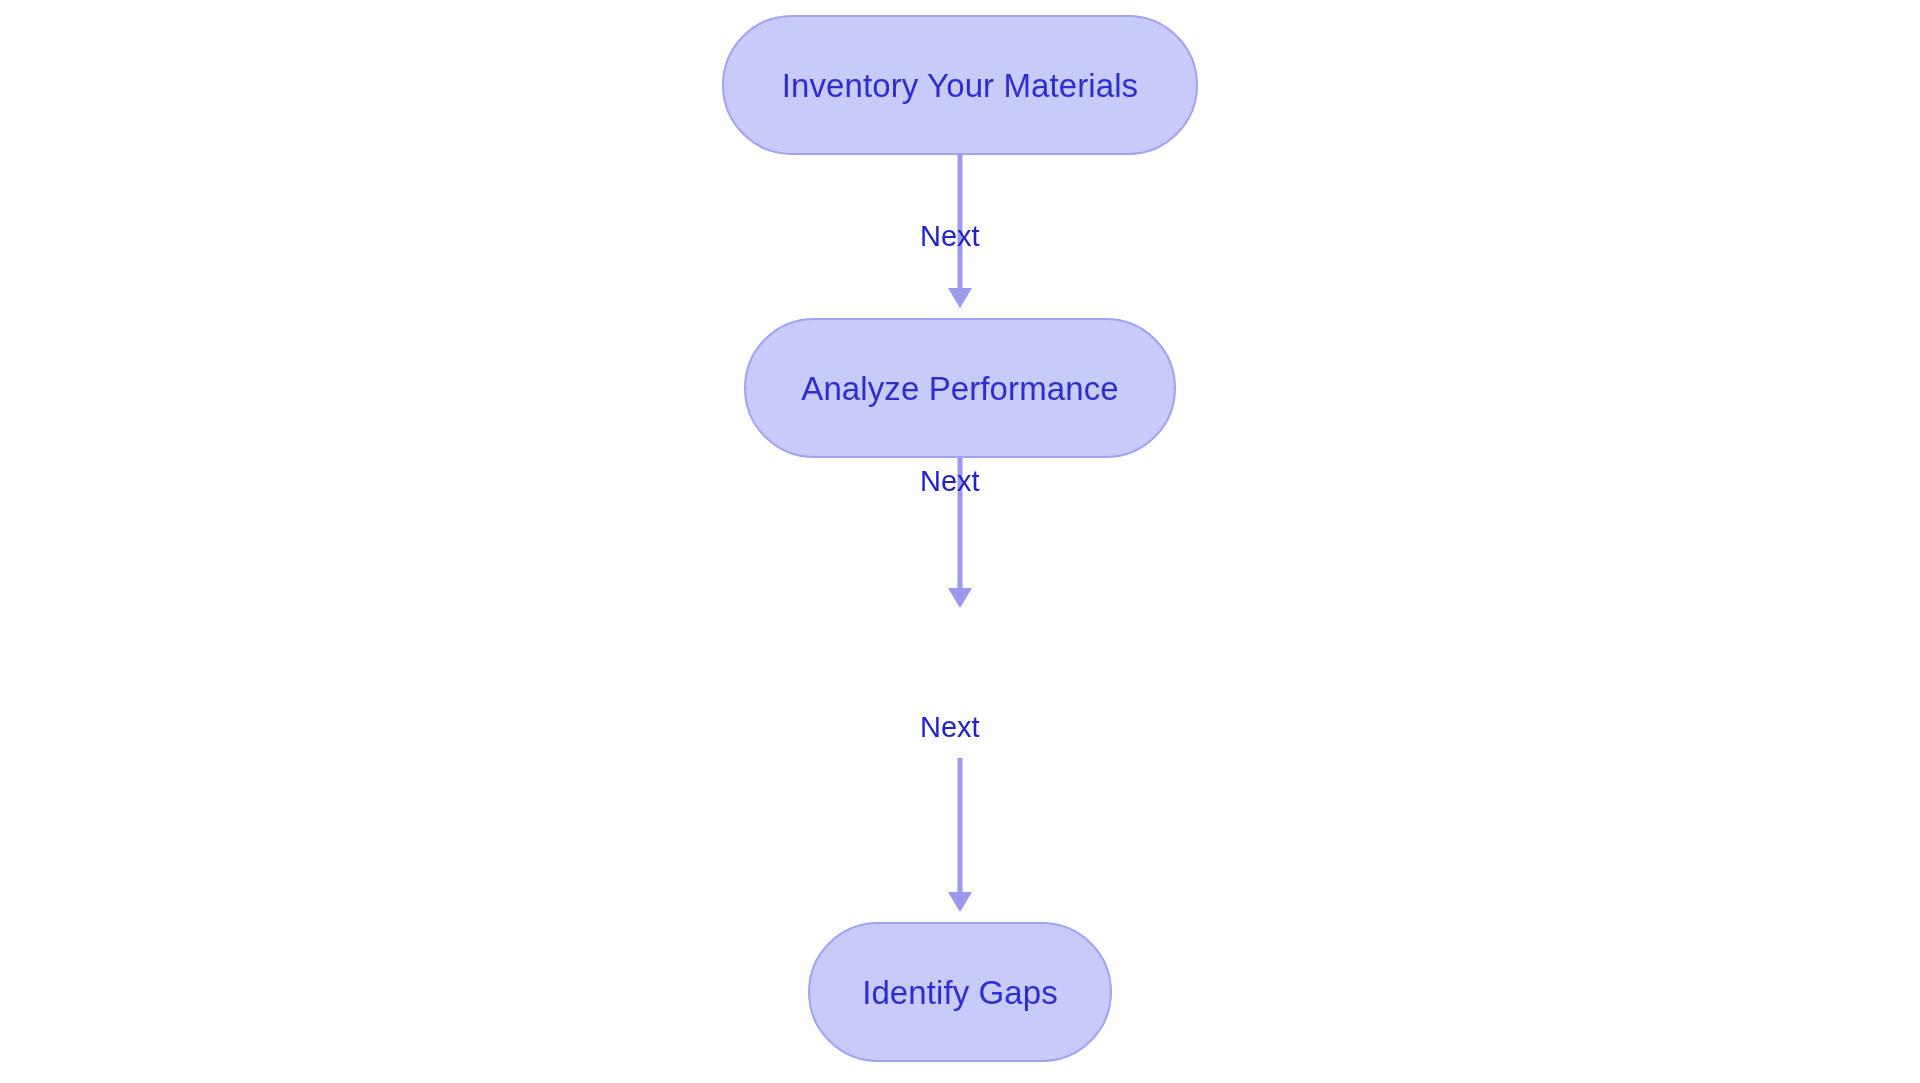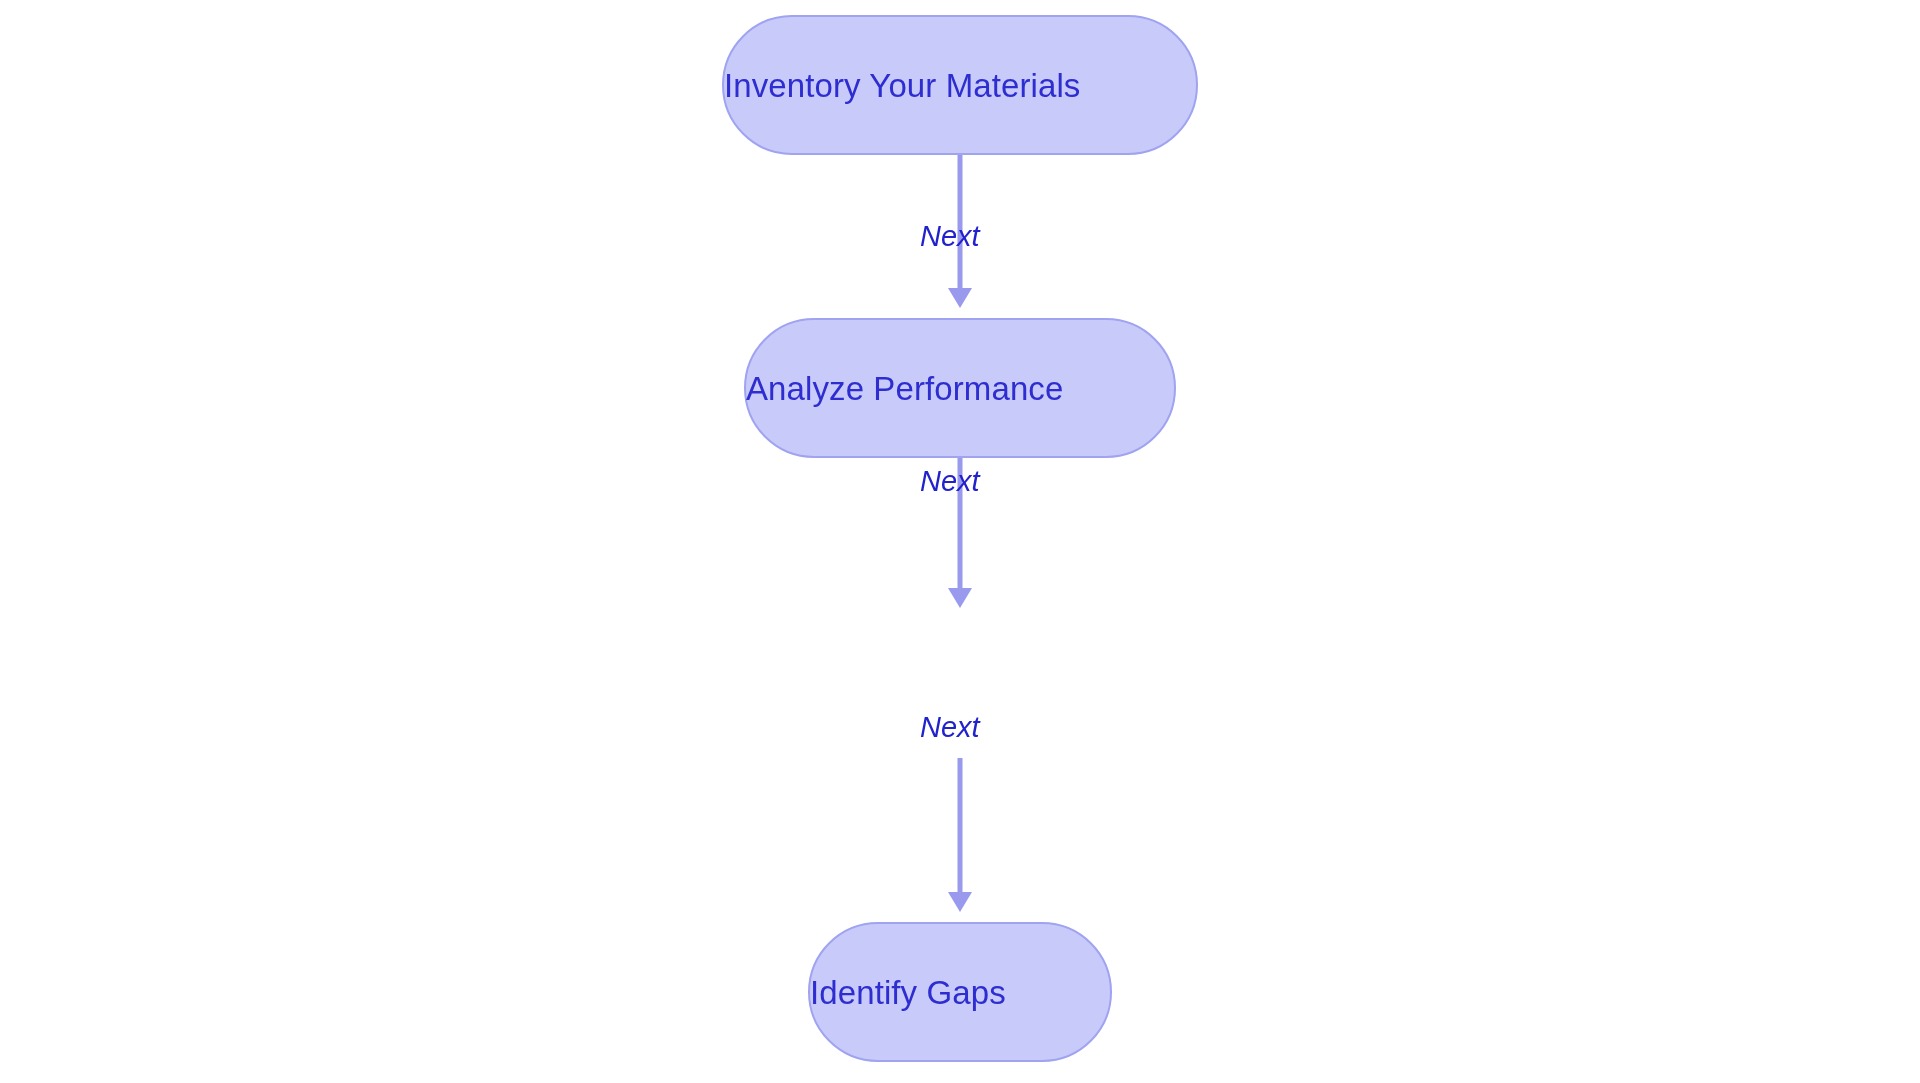--- a/index.html
+++ b/index.html
@@ -23,21 +23,21 @@
 
   
   .node {
     position: absolute;
     box-sizing: border-box;
     background: #c8cafa;
     border: 2px solid #9fa3f0;
     border-radius: 999px;
     display: flex;
     align-items: center;
-    justify-content: flex-start;
+    justify-content: center;
     color: #2d2dd0;
     font-size: 33px;
     font-weight: 400;
     letter-spacing: 0.1px;
     white-space: nowrap;
     line-height: 1;
   }
 
   .node-label {
     display: block;
@@ -63,21 +63,20 @@
     pointer-events: none;
   }
 
   .edge-label {
     position: absolute;
     color: #2222cc;
     font-size: 29px;
     font-weight: 400;
     line-height: 1;
     white-space: nowrap;
-    font-style: italic;
   }
   #edge-label-0 { left: 920px; top: 222px; }
   #edge-label-1 { left: 920px; top: 467px; }
   #edge-label-2 { left: 920px; top: 713px; }
 </style>
 </head>
 <body>
 
 <div id="flowchart">
 

